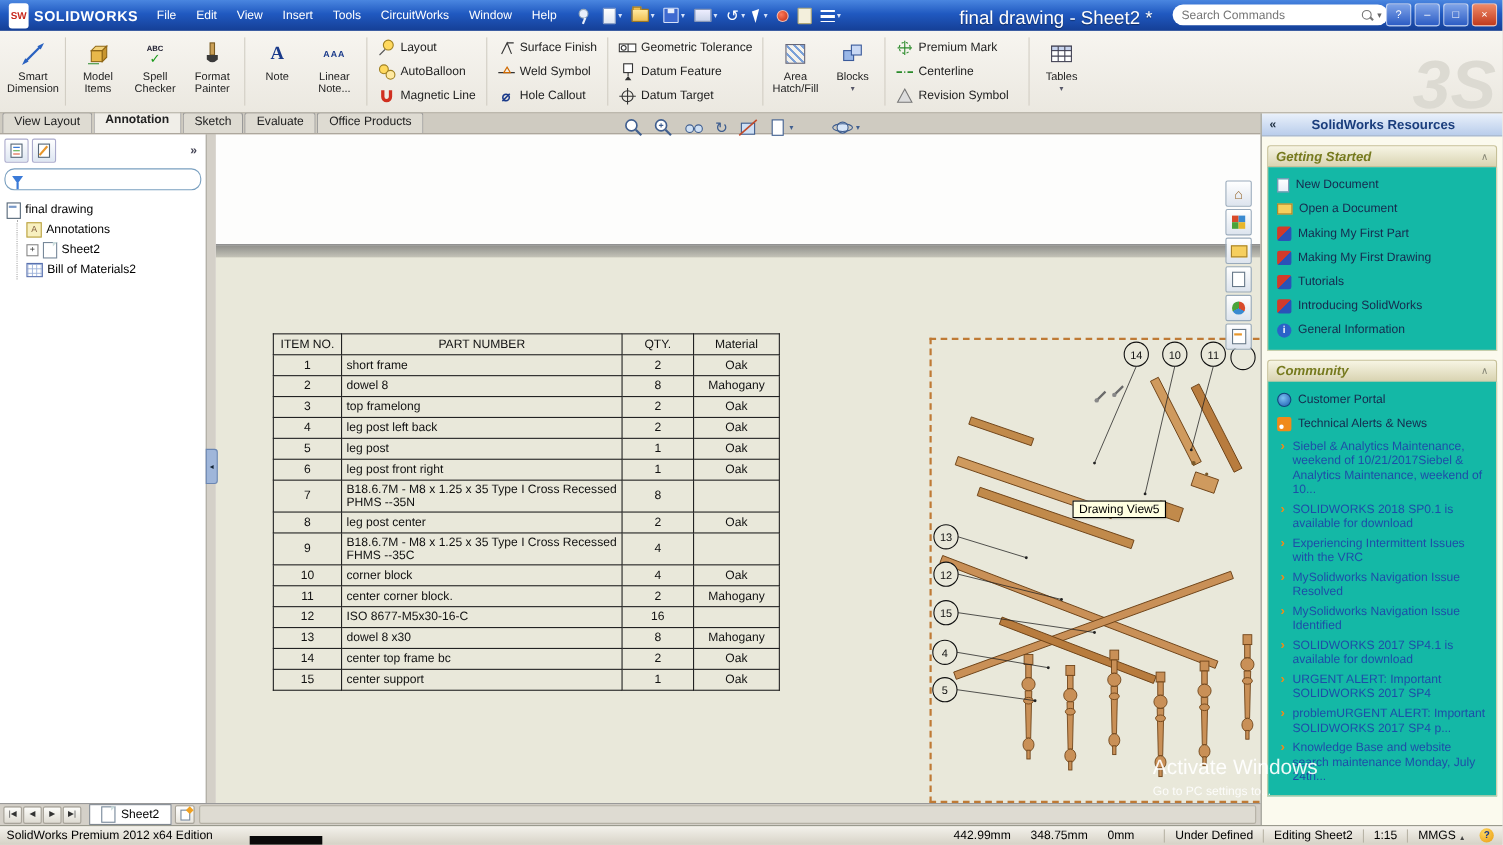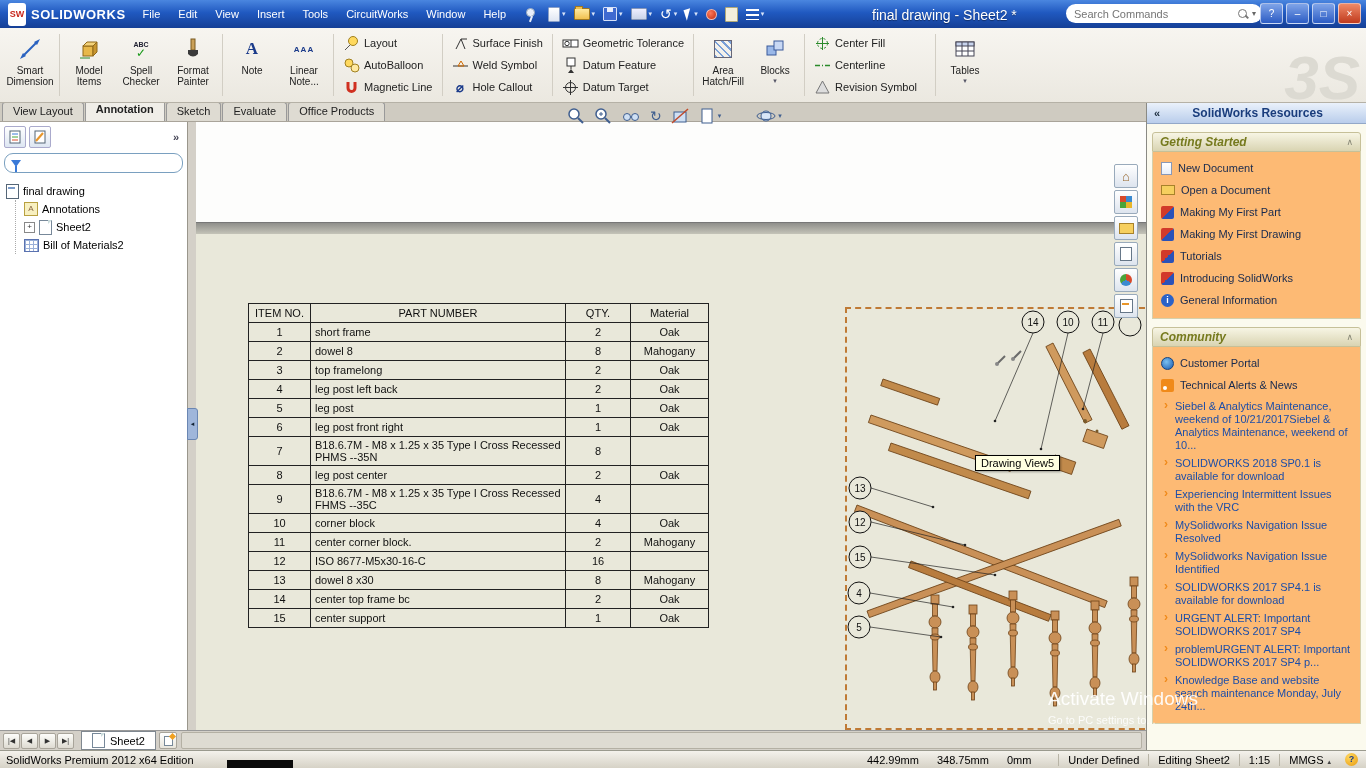--- a/index.html
+++ b/index.html
@@ -27,21 +27,21 @@
   .i-folder{width:14px;height:10px;background:linear-gradient(#ffe9a0,#f0c050);border:1px solid #a07820;border-radius:1px;position:relative}
   .i-folder::before{content:"";position:absolute;top:-3px;left:0;width:6px;height:2px;background:#f0c050;border:1px solid #a07820;border-bottom:none}
   .i-floppy{width:12px;height:12px;background:#3f6ad0;border:1px solid #d8e2f8;border-radius:1px;position:relative}
   .i-floppy::before{content:"";position:absolute;top:0;left:3px;width:6px;height:4px;background:#e8eefb}
   .i-print{width:14px;height:10px;background:linear-gradient(#eef,#cbd4e8);border:1px solid #8898b8;border-radius:1px}
   .i-undo{color:#fff;font-size:14px;line-height:13px}
   .i-cursor{width:0;height:0;border-top:11px solid #fff;border-right:7px solid transparent;transform:rotate(-18deg)}
   .i-dot{width:9px;height:9px;border-radius:50%;background:radial-gradient(circle at 35% 35%,#ff7a5a,#c02a10);border:1px solid rgba(255,255,255,.6)}
   .i-clip{width:11px;height:13px;background:#f3efdc;border:1px solid #b0a878;border-radius:1px}
   .i-list{width:13px;height:11px;background:repeating-linear-gradient(180deg,#fff 0 2px,rgba(255,255,255,0) 2px 5px)}
-  .tb-title{position:absolute;left:872px;top:7px;font-size:14px;color:#fff;text-shadow:0 1px 1px rgba(0,0,0,.4)}
+  .tb-title{position:absolute;left:872px;top:7px;font-size:17px;color:#fff;text-shadow:0 1px 1px rgba(0,0,0,.4)}
   .tb-search{position:absolute;left:1066px;top:4px;width:184px;height:19px;background:#fff;border-radius:10px;
     display:flex;align-items:center;padding:0 6px;color:#555}
   .tb-search-input{flex:1;border:none;outline:none;font-size:11px;font-family:"Liberation Sans",sans-serif;background:transparent;color:#333;min-width:0}
   .tb-search-mag{width:12px;height:12px;position:relative;flex:none}
   .tb-search-mag::before{content:"";position:absolute;left:1px;top:1px;width:7px;height:7px;border:1.5px solid #777;border-radius:50%}
   .tb-search-mag::after{content:"";position:absolute;left:8px;top:8px;width:4px;height:1.5px;background:#777;transform:rotate(45deg)}
   .tb-search-caret{font-size:8px;color:#666;margin-left:3px}
   .tb-winbtns{position:absolute;right:5px;top:3px;display:flex;gap:3px}
   .winbtn{width:21px;height:19px;border-radius:3px;display:flex;align-items:center;justify-content:center;
     background:linear-gradient(#7fa4e8,#2c5cc4);border:1px solid rgba(255,255,255,.6);color:#fff;font-size:10px}
@@ -155,21 +155,21 @@
     border-left:1px solid #8a8a84;box-sizing:border-box;overflow:hidden;z-index:10}
   .tp-header{height:20px;background:linear-gradient(#eaf1fb,#b9cdeb);border-bottom:1px solid #93a8c8;
     display:flex;align-items:center}
   .tp-collapse{font-weight:bold;color:#234;padding:0 7px}
   .tp-title{flex:1;text-align:center;color:#1a3d7c;font-weight:bold;font-size:12px;padding-right:18px}
   .tp-section{margin:8px 5px 0}
   .tp-sec-head{height:18px;background:linear-gradient(#f7f5e4,#d9d4b2);border:1px solid #c6c098;
     border-radius:3px 3px 0 0;display:flex;align-items:center;padding:0 7px}
   .tp-sec-title{flex:1;color:#767a1e;font-weight:bold;font-style:italic;font-size:12px}
   .tp-sec-chev{color:#887;font-size:9px}
-  .tp-sec-body{background:#fdba74;border:1px solid #d5d0ac;border-top:none;padding:5px 4px 7px}
+  .tp-sec-body{background:#14b8a6;border:1px solid #d5d0ac;border-top:none;padding:5px 4px 7px}
   .tp-item{display:flex;align-items:center;gap:6px;height:22px;padding-left:4px;color:#16294e;font-size:11px}
   .gi{width:13px;height:13px;flex:none;display:inline-block;box-sizing:border-box}
   .gi-page{width:11px;height:13px;background:linear-gradient(#fff,#e8eef8);border:1px solid #8898b8}
   .gi-folder{width:14px;height:10px;background:#f6cf5e;border:1px solid #a8822a}
   .gi-sw{background:linear-gradient(135deg,#d23a2a 0 50%,#2a52b8 50% 100%);border-radius:2px}
   .gi-info{border-radius:50%;background:#2a62c8;color:#fff;font-size:9px;font-weight:bold;text-align:center;line-height:13px}
   .gi-info::after{content:"i"}
   .gi-globe{border-radius:50%;background:radial-gradient(circle at 40% 35%,#7ac0f0,#1a5ab0);border:1px solid #14427e}
   .gi-users{position:relative}
   .gi-users::before{content:"";position:absolute;left:0;top:2px;width:7px;height:7px;border-radius:50%;background:#e09a3a}
@@ -449,21 +449,21 @@
 
   <div class="stack">
     <div class="smalltool">
       <span class="si">
           <svg width="17" height="17" viewBox="0 0 17 17">
             <circle cx="8.5" cy="8.5" r="5" fill="none" stroke="#2a8a2a" stroke-dasharray="2 2"></circle>
             <line x1="8.5" y1="2" x2="8.5" y2="15" stroke="#2a8a2a"></line>
             <line x1="2" y1="8.5" x2="15" y2="8.5" stroke="#2a8a2a"></line>
           </svg>
         </span>
-      <span class="stlabel">Center Fill</span>
+      <span class="stlabel">Premium Mark</span>
     </div>
     <div class="smalltool">
       <span class="si">
           <svg width="17" height="17" viewBox="0 0 17 17">
             <line x1="1" y1="8.5" x2="16" y2="8.5" stroke="#2a8a2a" stroke-width="1.5" stroke-dasharray="5 2 1 2"></line>
           </svg>
         </span>
       <span class="stlabel">Centerline</span>
     </div>
     <div class="smalltool">

